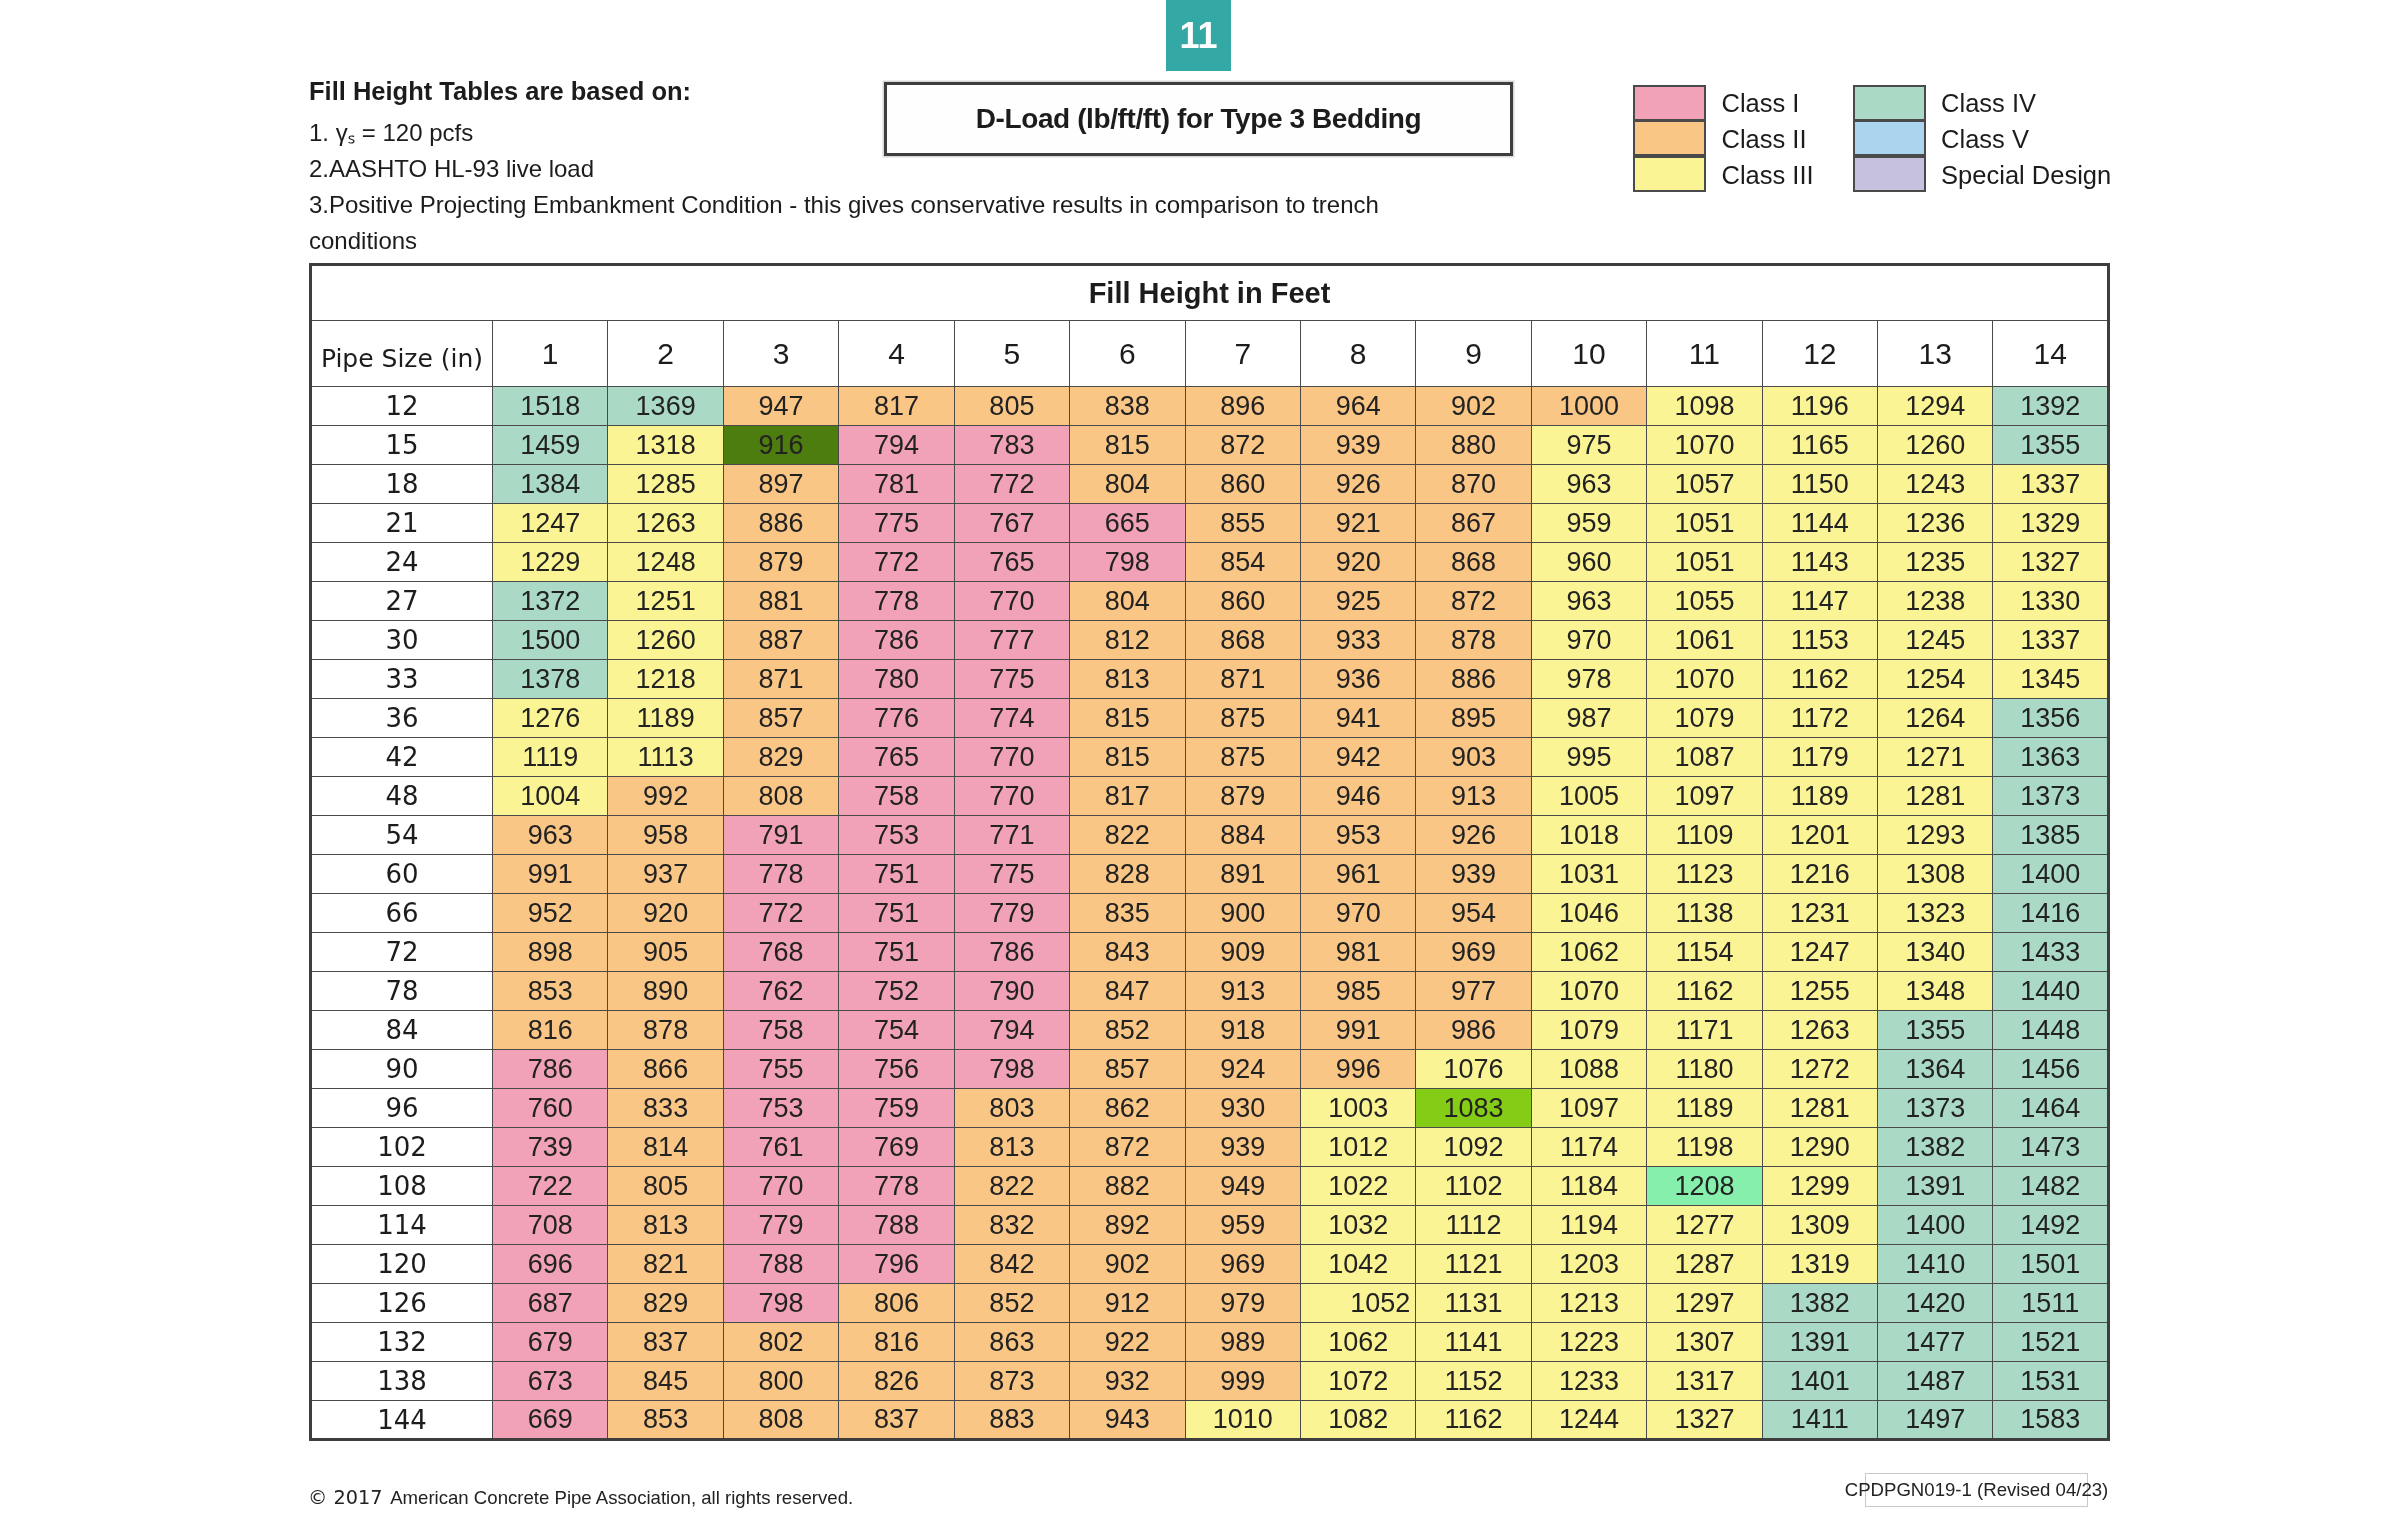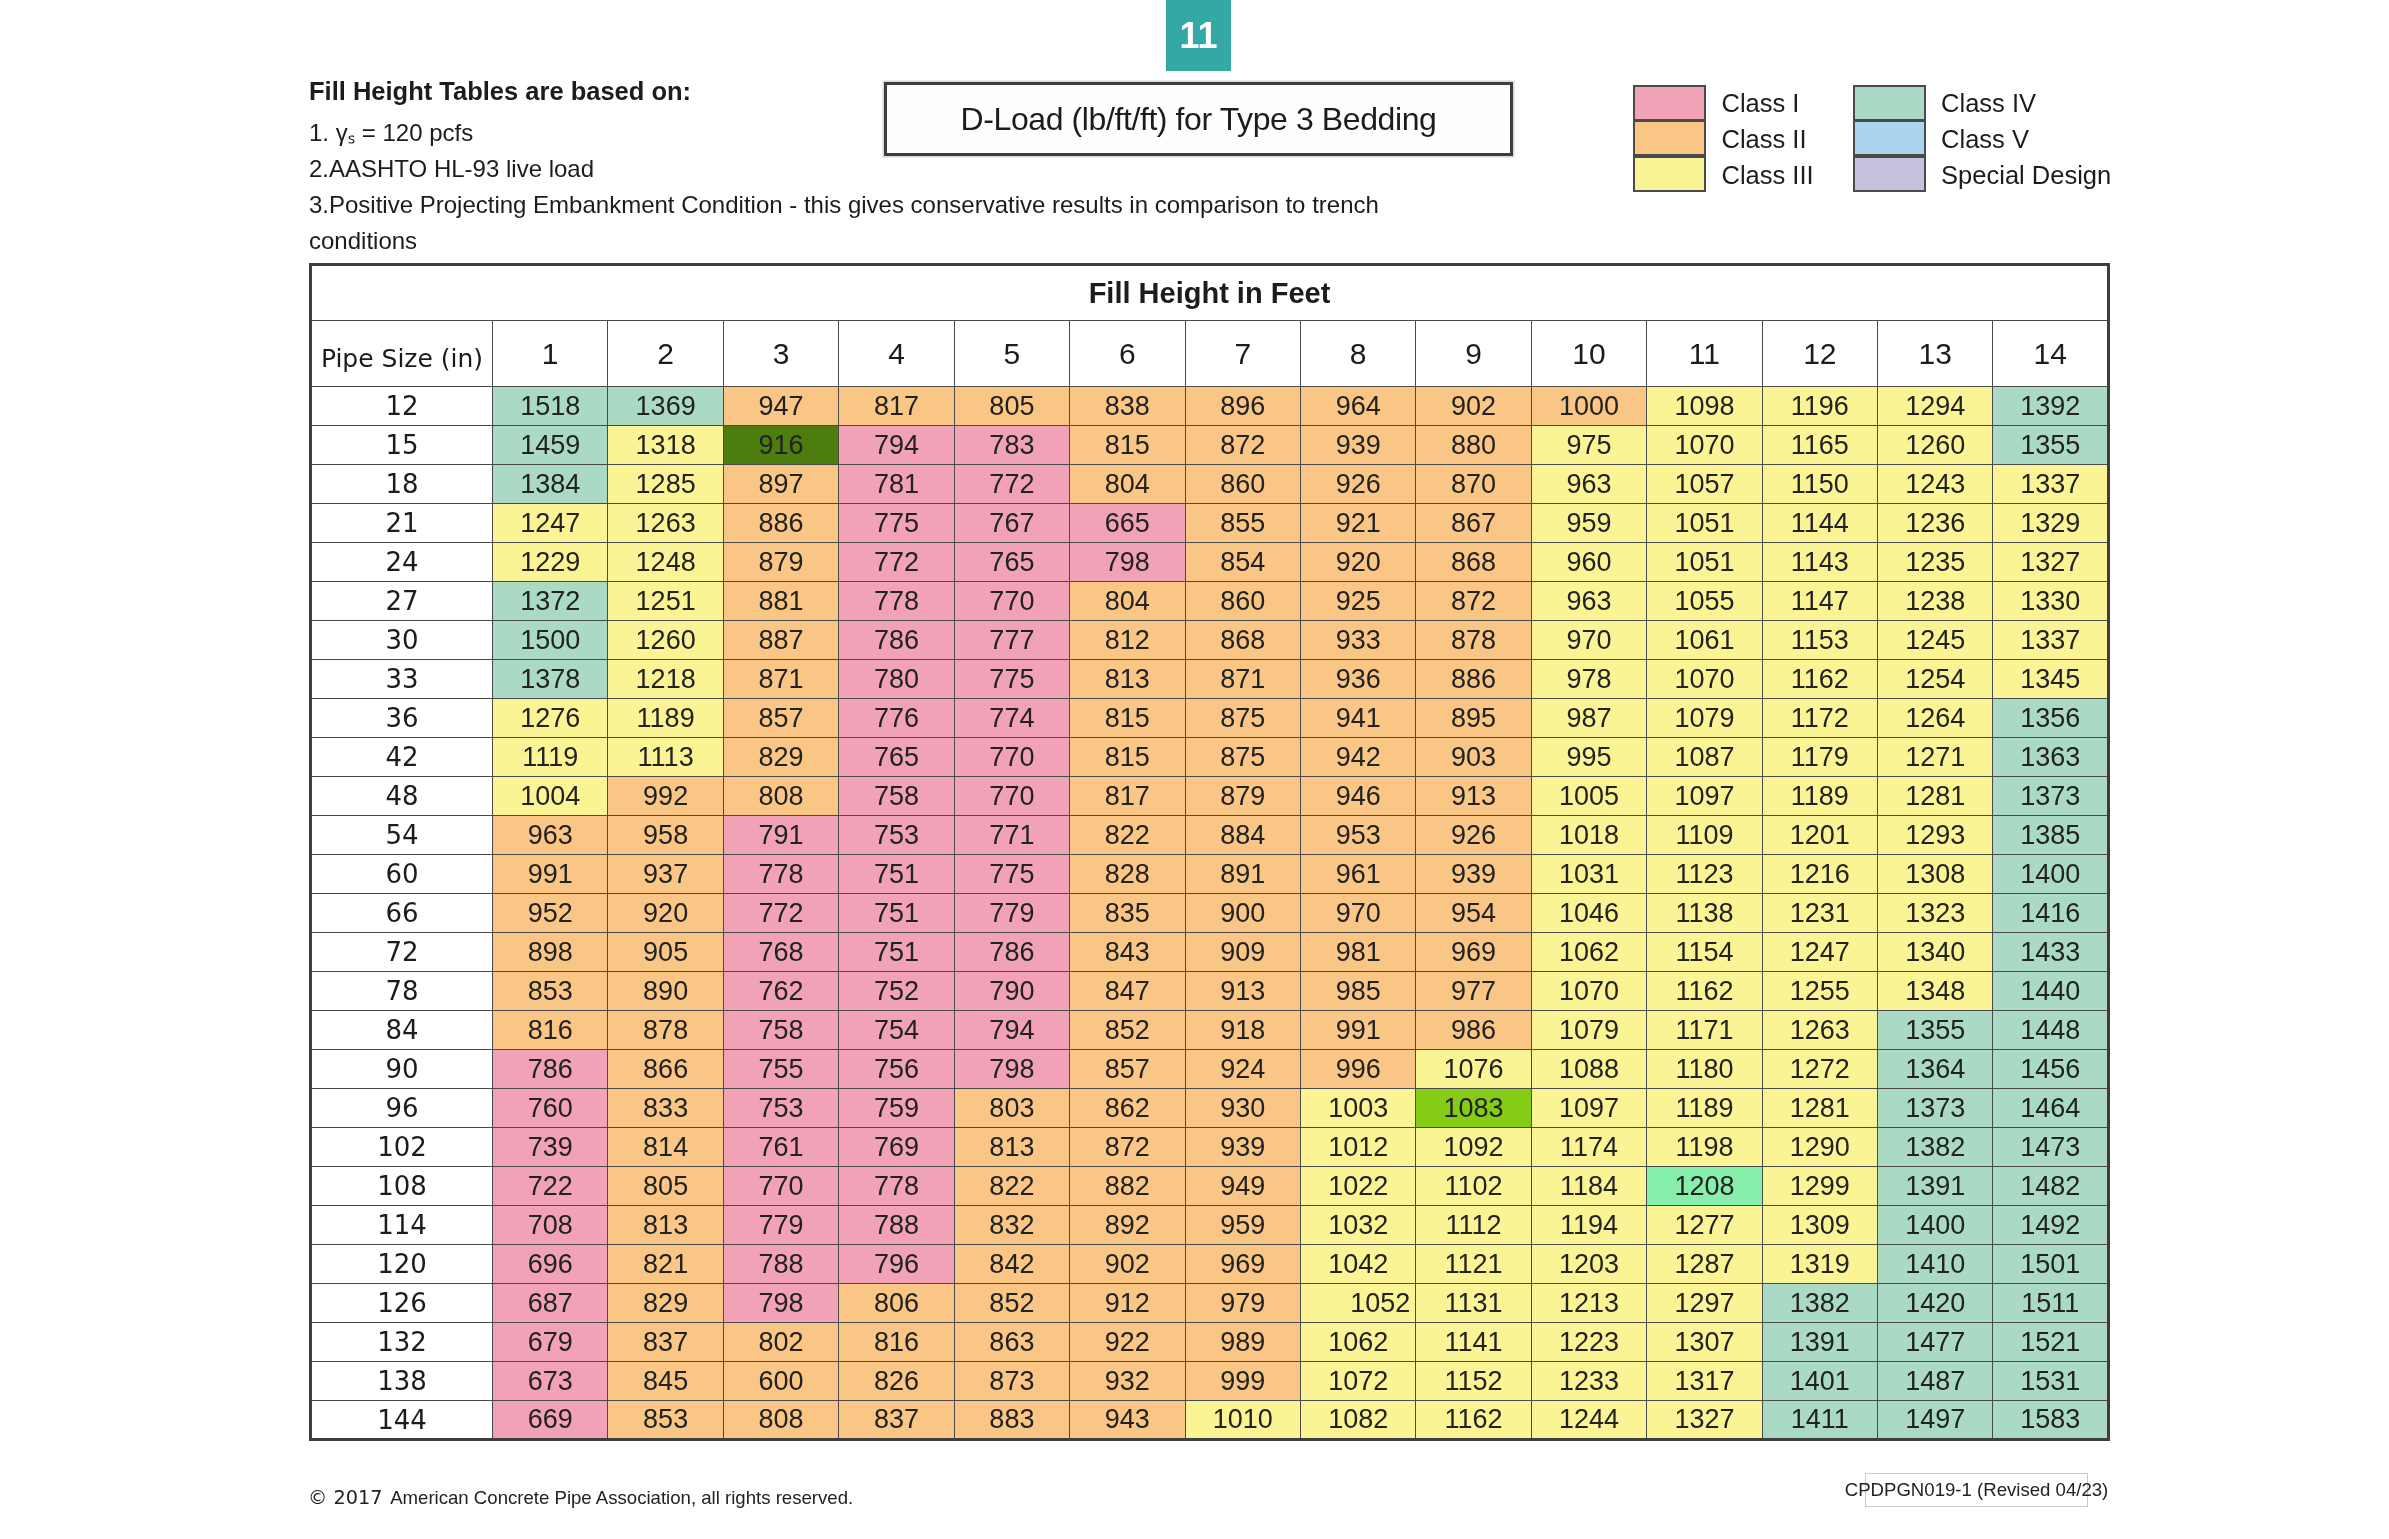--- a/index.html
+++ b/index.html
@@ -9,21 +9,21 @@
 
   
   .badge { position:absolute; left:1166px; top:0; width:65px; height:71px;
            display:flex; align-items:center; justify-content:center;
            color:#ffffff; font-size:36px; font-weight:bold; }
 
   
   .title-box { position:absolute; left:884px; top:82px; width:629px; height:74px;
                background:#fefefe; border:3.1px solid #3e3e3e; box-shadow:0 0 0 1.5px #d8d8d8;
                display:flex; align-items:center; justify-content:center; }
-  .title-box .t { font-size:32px; font-weight:normal; letter-spacing:-0.4px; }
+  .title-box .t { font-size:28px; font-weight:bold; letter-spacing:-0.4px; }
 
   
   .notes { position:absolute; left:309px; top:77px; width:1175px; }
   .notes .head { font-size:25.5px; font-weight:bold; margin-bottom:9.3px; }
   .notes .item { font-size:24px; line-height:36px; font-weight:500; }
 
   
   .legend { position:absolute; left:1633px; top:85px; display:flex; gap:39px; }
   .legend-col { display:flex; flex-direction:column; }
   .legend-row { display:flex; align-items:center; height:36px; }
@@ -568,21 +568,21 @@
           <td class="val" style="background: rgb(251, 244, 148);">1223</td>
           <td class="val" style="background: rgb(251, 244, 148);">1307</td>
           <td class="val" style="background: rgb(170, 218, 198);">1391</td>
           <td class="val" style="background: rgb(170, 218, 198);">1477</td>
           <td class="val" style="background: rgb(170, 218, 198);">1521</td>
         </tr>
         <tr>
           <td class="pipe">138</td>
           <td class="val" style="background: rgb(241, 162, 182);">673</td>
           <td class="val" style="background: rgb(250, 198, 133);">845</td>
-          <td class="val" style="background: rgb(250, 198, 133);">600</td>
+          <td class="val" style="background: rgb(250, 198, 133);">800</td>
           <td class="val" style="background: rgb(250, 198, 133);">826</td>
           <td class="val" style="background: rgb(250, 198, 133);">873</td>
           <td class="val" style="background: rgb(250, 198, 133);">932</td>
           <td class="val" style="background: rgb(250, 198, 133);">999</td>
           <td class="val" style="background: rgb(251, 244, 148);">1072</td>
           <td class="val" style="background: rgb(251, 244, 148);">1152</td>
           <td class="val" style="background: rgb(251, 244, 148);">1233</td>
           <td class="val" style="background: rgb(251, 244, 148);">1317</td>
           <td class="val" style="background: rgb(170, 218, 198);">1401</td>
           <td class="val" style="background: rgb(170, 218, 198);">1487</td>

